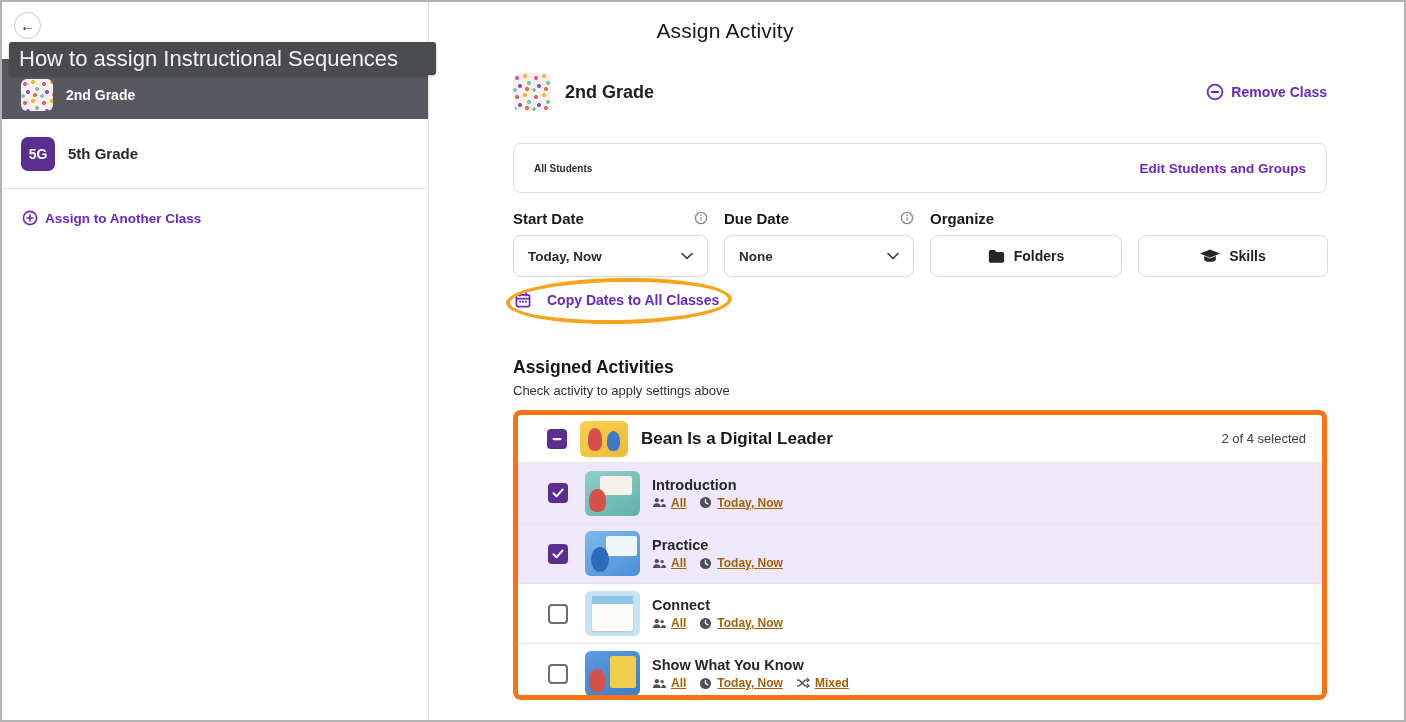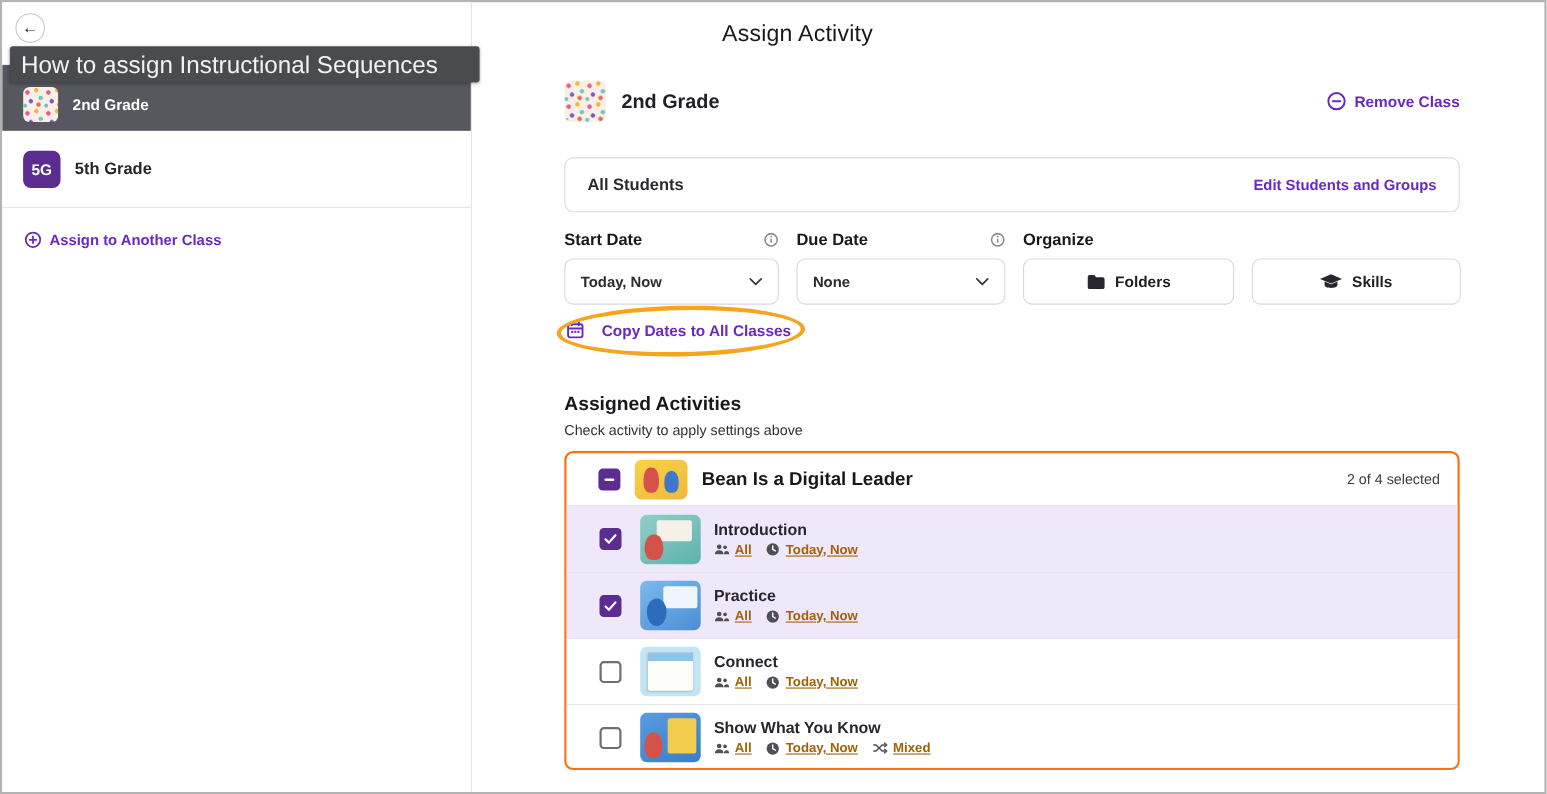--- a/index.html
+++ b/index.html
@@ -83,21 +83,21 @@
   .remove-link {
     margin-left:auto; display:flex; align-items:center; gap:7px;
     color:#6a28c2; font-size:14px; font-weight:800; cursor:pointer;
   }
 
   .students-box {
     position:absolute; left:84px; top:141px; width:814px; height:50px;
     border:1px solid #dcdce0; border-radius:8px;
     display:flex; align-items:center; justify-content:space-between; padding:0 20px;
   }
-  .students-value { font-size:15px; font-weight:600; color:#2a2b31; }
+  .students-value { font-size:10px; font-weight:600; color:#2a2b31; }
   .edit-link { color:#6a28c2; font-size:13.5px; font-weight:800; cursor:pointer; }
 
   .form-grid {
     position:absolute; left:84px; top:206px; width:815px;
     display:grid; grid-template-columns:195px 190px 192px 190px;
     column-gap:16px; row-gap:7px;
   }
   .field-label { display:flex; align-items:center; gap:6px; height:20px; font-size:15px; font-weight:700; color:#17181d;justify-content:space-between; }
   .select {
     height:42px; background:#fff; border:1px solid #d7d7dc; border-radius:8px;
@@ -120,21 +120,21 @@
     position:absolute; left:504px; top:276px; width:226px; height:46px;
     border:4px solid #f6a41d; border-radius:50%;
     pointer-events:none; z-index:6; transform:rotate(-1deg);
   }
 
   .assigned-heading { position:absolute; left:84px; top:355px; font-size:17.5px; font-weight:800; color:#17181d; }
   .assigned-subtext { position:absolute; left:84px; top:381px; font-size:13px; color:#2f3036; }
 
   .panel {
     position:absolute; left:84px; top:408px; width:814px; height:290px;
-    border:2px solid #f97316; border-radius:8px; background:#fff;
+    border:5px solid #f97316; border-radius:8px; background:#fff;
     display:flex; flex-direction:column; overflow:hidden;
   }
   .panel-header {
     flex:none; height:48px; display:flex; align-items:center;
     padding:0 16px 0 29px; gap:13px; border-bottom:1px solid #e8e8ec;
   }
   .group-title { font-size:17px; font-weight:800; color:#17181d; }
   .selected-count { margin-left:auto; font-size:13px; color:#3c3d44; }
 
   .activity-row { flex:none; height:60px; display:flex; align-items:center; padding:0 16px 0 30px; background:#fff; }

